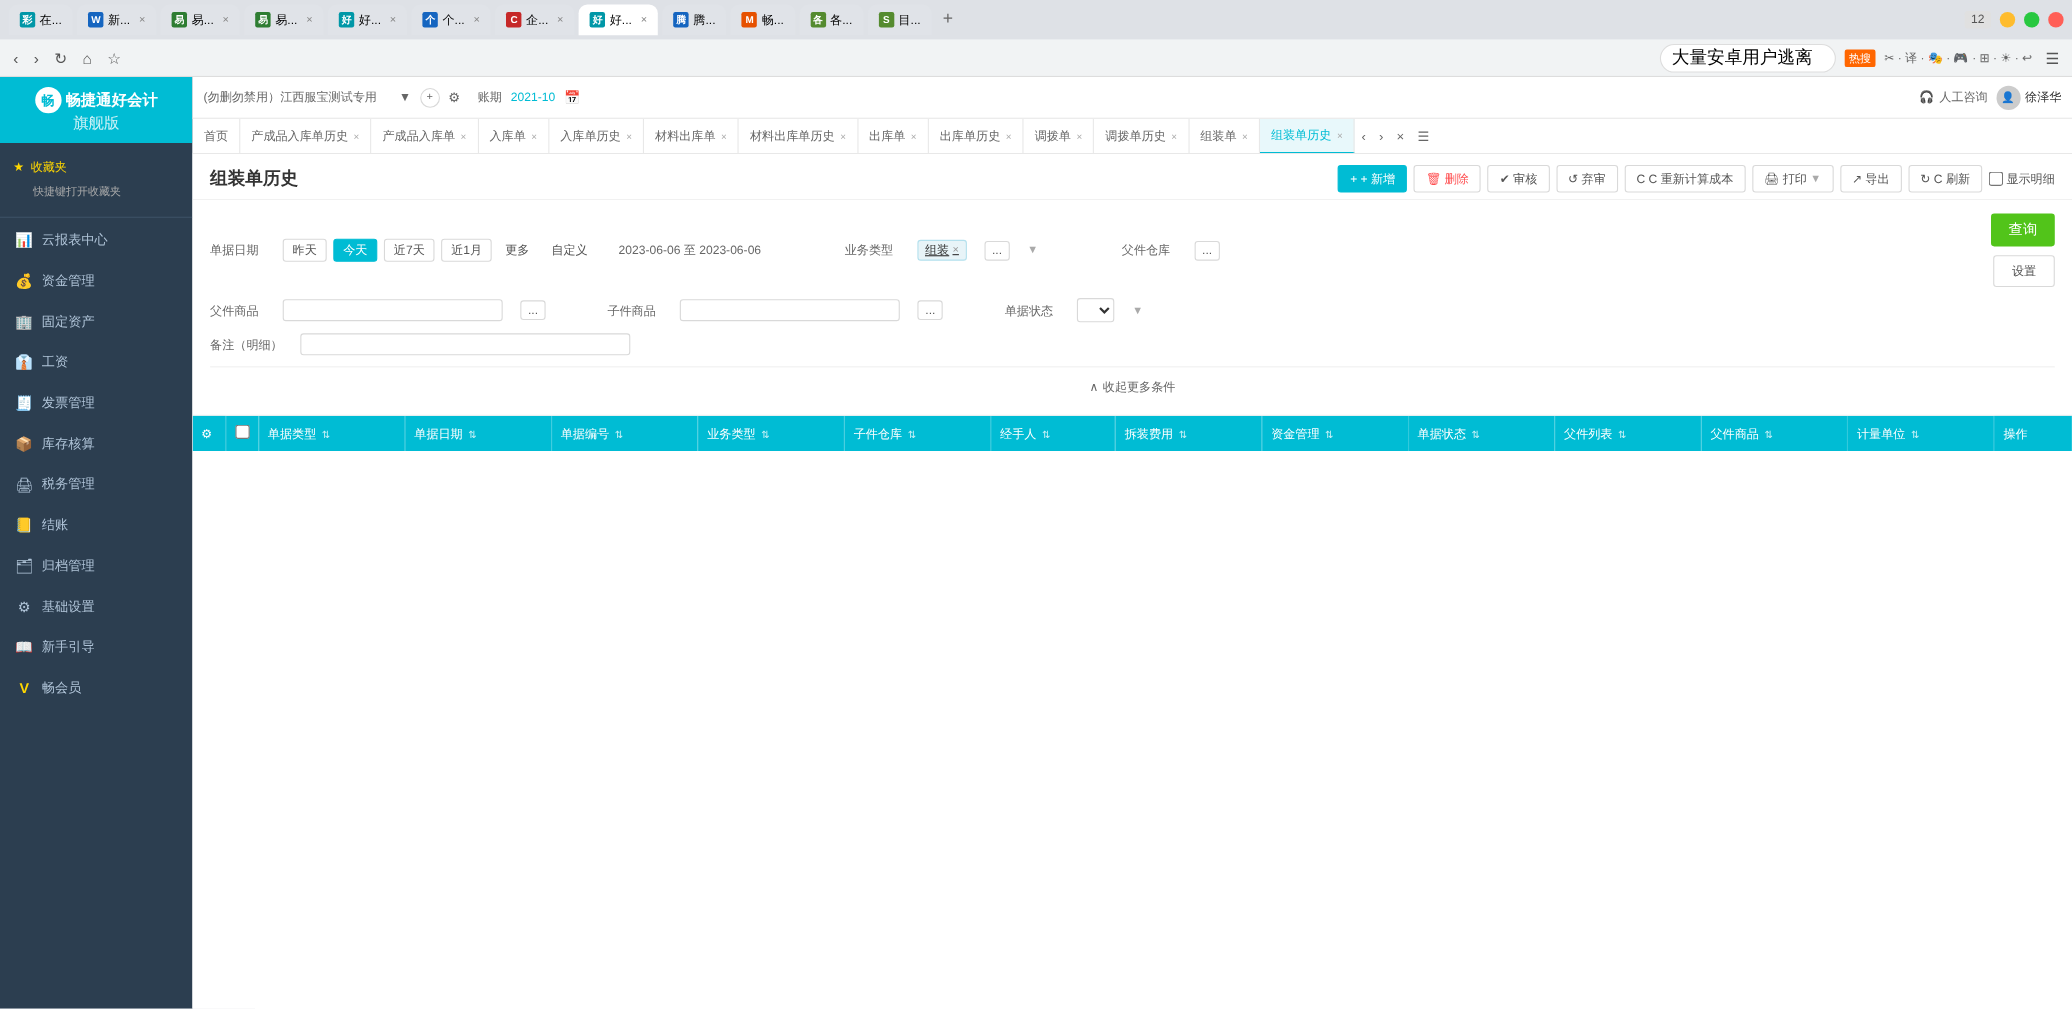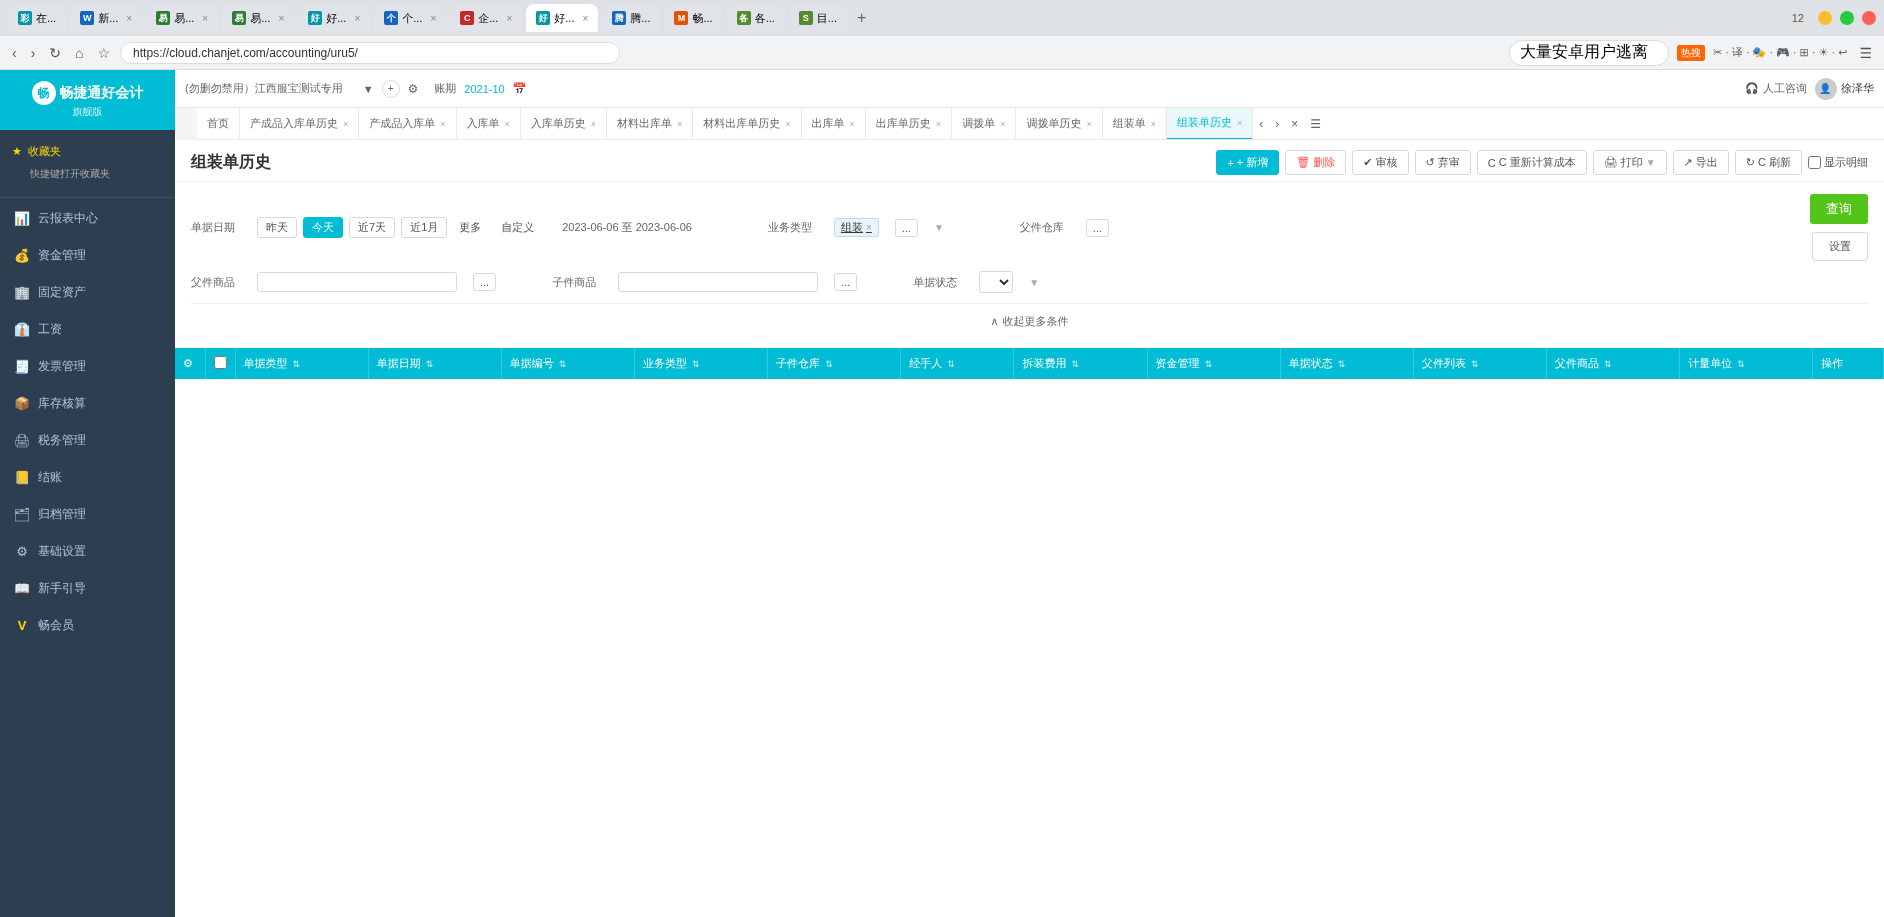--- a/index.html
+++ b/index.html
@@ -24,21 +24,21 @@
     .search-box { background: #fff; border: 1px solid #ddd; border-radius: 16px; padding: 3px 10px; font-size: 16px; width: 160px; }
     .hot-tag { background: #ff6600; color: #fff; font-size: 10px; padding: 1px 4px; border-radius: 2px; }
 
     
     .app-layout { display: flex; height: calc(917px - 70px); }
 
     
     .sidebar { width: 175px; background: #2c3e50; display: flex; flex-direction: column; overflow: hidden; flex-shrink: 0; }
     .sidebar-logo { background: #00bcd4; height: 60px; display: flex; align-items: center; justify-content: center; flex-direction: column; }
     .logo-text { color: #fff; font-size: 14px; font-weight: bold; }
-    .logo-sub { color: rgba(255,255,255,0.8); font-size: 10px; text-align: center; }
+    .logo-sub { color: rgba(255,255,255,0.8); font-size: 14px; text-align: center; }
     .sidebar-section { padding: 8px 12px; }
     .favorites-btn { color: #ffd700; font-size: 11px; padding: 6px 0; display: flex; align-items: center; gap: 6px; cursor: pointer; }
     .favorites-sub { color: #aaa; font-size: 10px; padding: 2px 0 6px 18px; cursor: pointer; }
     .sidebar-divider { border: none; border-top: 1px solid #3d5166; margin: 2px 0; }
     .sidebar-menu { flex: 1; overflow-y: auto; }
     .menu-item { display: flex; align-items: center; gap: 8px; padding: 10px 14px; color: #b0c4d8; cursor: pointer; font-size: 12px; }
     .menu-icon { width: 16px; height: 16px; display: flex; align-items: center; justify-content: center; font-size: 13px; flex-shrink: 0; }
 
     
     .main-content { flex: 1; display: flex; flex-direction: column; overflow: hidden; background: #f5f5f5; }
@@ -47,21 +47,21 @@
     .top-bar { background: #fff; height: 38px; display: flex; align-items: center; padding: 0 10px; gap: 8px; border-bottom: 1px solid #e8e8e8; }
     .company-selector { display: flex; align-items: center; gap: 20px; font-size: 11px; color: #666; cursor: pointer; }
     .period-label { font-size: 11px; color: #666; margin-left: 8px; }
     .period-value { color: #00bcd4; font-size: 11px; }
     .top-bar-right { margin-left: auto; display: flex; align-items: center; gap: 8px; }
     .consult-btn { display: flex; align-items: center; gap: 4px; font-size: 11px; color: #666; cursor: pointer; }
     .user-info { display: flex; align-items: center; gap: 4px; font-size: 11px; color: #333; cursor: pointer; }
     .avatar { width: 22px; height: 22px; border-radius: 50%; background: #ccc; display: flex; align-items: center; justify-content: center; font-size: 10px; }
 
     
-    .nav-tabs { background: #fff; height: 32px; display: flex; align-items: center; border-bottom: 1px solid #e8e8e8; overflow-x: auto; white-space: nowrap; margin-left: 22px; }
+    .nav-tabs { background: #fff; height: 32px; display: flex; align-items: center; border-bottom: 1px solid #e8e8e8; overflow-x: auto; white-space: nowrap; }
     .nav-tabs::-webkit-scrollbar { height: 2px; }
     .nav-tab { display: inline-flex; align-items: center; gap: 3px; padding: 0 10px; height: 32px; font-size: 11px; color: #666; cursor: pointer; border-right: 1px solid #e8e8e8; white-space: nowrap; }
     .nav-tab.active { background: #e8f8fb; color: #00bcd4; border-bottom: 2px solid #00bcd4; }
     .nav-tab-close { font-size: 9px; color: #aaa; margin-left: 2px; }
     .nav-tab-nav { display: flex; align-items: center; padding: 0 6px; cursor: pointer; color: #666; }
 
     
     .page-content { flex: 1; overflow-y: auto; padding: 0; background: #fff; }
 
     
@@ -183,21 +183,20 @@
     <button class="win-btn" style="background:#ff5f57;"></button>
   </div>
 </div>
 
 <div class="address-bar">
   <button class="nav-btn">‹</button>
   <button class="nav-btn">›</button>
   <button class="nav-btn">↻</button>
   <button class="nav-btn">⌂</button>
   <button class="nav-btn">☆</button>
-  <input class="address-input" value="https://cloud.chanjet.com/accounting/uru5/" style="">
   <div class="search-area">
     <input class="search-box" value="大量安卓用户逃离" style="">
     <span class="hot-tag">热搜</span>
     <span style="font-size:11px;color:#666;">✂ · 译 · 🎭 · 🎮 · ⊞ · ☀ · ↩</span>
     <button class="nav-btn">☰</button>
   </div>
 </div>
 
 <div class="app-layout">
 
@@ -441,20 +440,24 @@
           <input class="filter-input" placeholder="" style="">
           <button class="ellipsis-btn">...</button>
 
           <span class="filter-label" style="margin-left:40px;">单据状态</span>
           <select class="filter-select">
             <option></option>
           </select>
           <span class="dropdown-arrow">▼</span>
         </div>
 
+        <div class="filter-row">
+          <span class="filter-label">备注（明细）</span>
+          <input class="filter-input" placeholder="" style="width: 300px;">
+        </div>
 
         <div style="text-align:center;border-top:1px solid #f0f0f0;padding-top:4px;">
           <span class="collapse-btn">
             <span>∧</span>
             <span>收起更多条件</span>
           </span>
         </div>
       </div>
 
       <div class="table-container">

